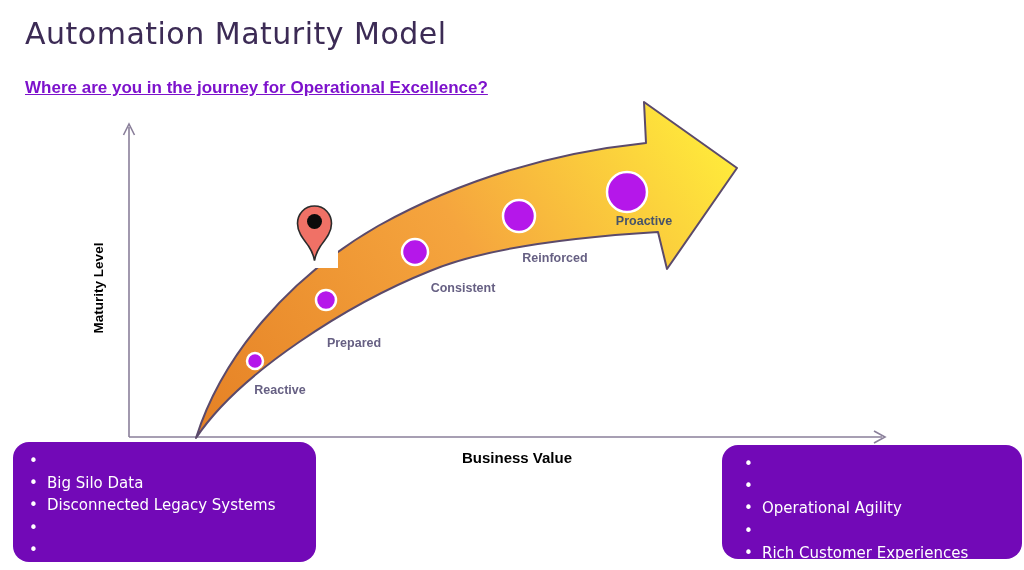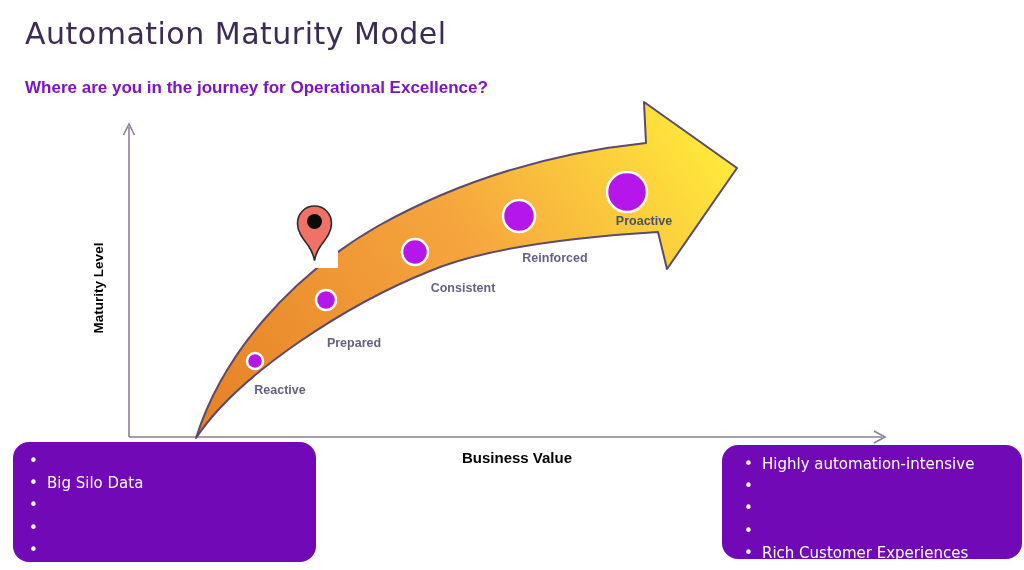--- a/index.html
+++ b/index.html
@@ -13,20 +13,21 @@
   .title{
     position:absolute;left:25px;top:16px;
     font-family:"DejaVu Sans", sans-serif;
     font-size:30px;font-weight:normal;letter-spacing:.5px;
     color:var(--title);
   }
   .subtitle{
     position:absolute;left:25px;top:78px;
     font-size:17px;font-weight:bold;
     color:var(--subtitle);
+    text-decoration:underline;
   }
 
   svg#diagram{position:absolute;left:0;top:0;}
 
   .axis{stroke:var(--axis);stroke-width:1.6;fill:none;}
   .axis-label{
     font-family:"Liberation Sans", sans-serif;
     font-weight:bold;fill:var(--axis-label);
   }
   .y-axis-label{font-size:13.5px;}
@@ -133,41 +134,42 @@
     <ul>
         <li>
           <span class="dot">•</span>
         </li>
         <li>
           <span class="dot">•</span>
           <span>Big Silo Data</span>
         </li>
         <li>
           <span class="dot">•</span>
+          <span>Disconnected Legacy Systems</span>
         </li>
         <li>
           <span class="dot">•</span>
         </li>
         <li>
           <span class="dot">•</span>
         </li>
       </ul>
   </div>
 
   <div id="right-box" class="callout">
     <ul>
         <li>
           <span class="dot">•</span>
-          <span>Highly automation-intensive</span>
         </li>
         <li>
           <span class="dot">•</span>
         </li>
         <li>
           <span class="dot">•</span>
+          <span>Operational Agility</span>
         </li>
         <li>
           <span class="dot">•</span>
         </li>
         <li>
           <span class="dot">•</span>
           <span>Rich Customer Experiences</span>
         </li>
       </ul>
   </div>

